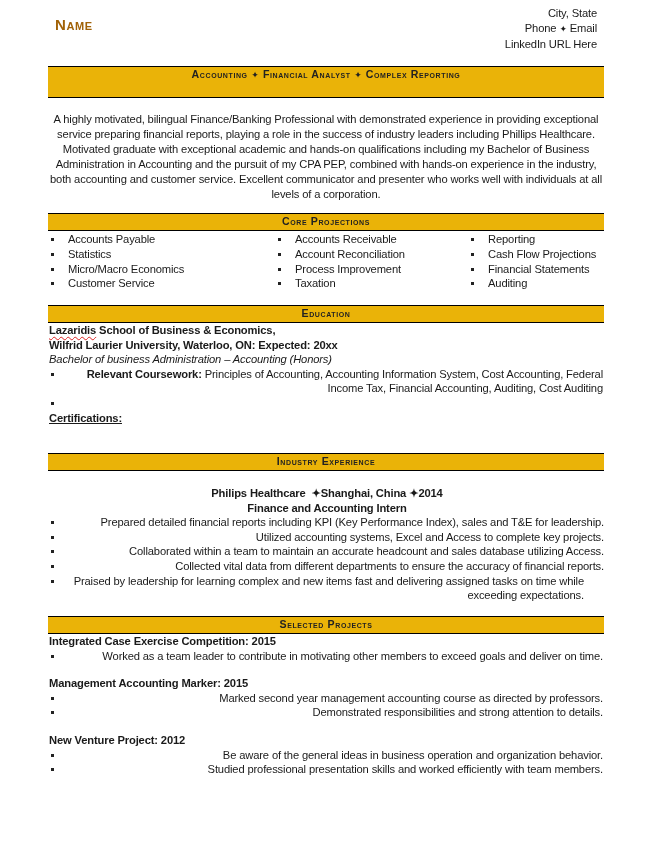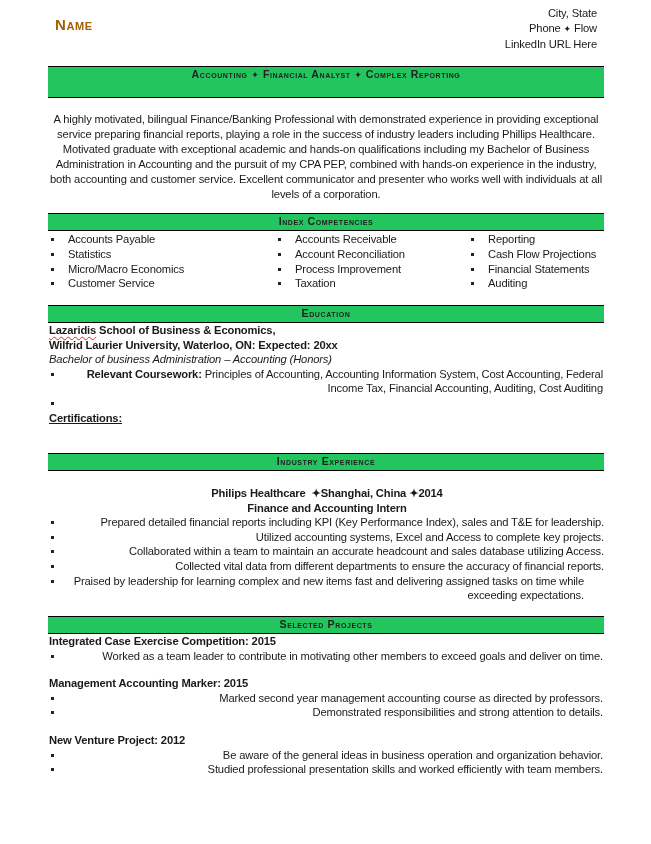--- a/index.html
+++ b/index.html
@@ -10,21 +10,21 @@
   }
   .abs { position: absolute; }
   .name {
     left: 55px; top: 16px; font-size: 15px; font-weight: bold;
     font-variant: small-caps; letter-spacing: 0.6px; color: #a16207;
   }
   .contact {
     right: 54px; top: 6px; text-align: right; line-height: 15px; font-size: 11.2px;
   }
   .banner {
-    position: absolute; left: 48px; width: 556px; background: #22c55e;
+    position: absolute; left: 48px; width: 556px; background: #eab308;
     border-top: 1.5px solid #000; border-bottom: 1.5px solid #000;
     text-align: center; font-weight: bold; font-variant: small-caps;
     font-size: 10.6px; letter-spacing: 0.6px; color: #222; box-sizing: border-box;
   }
   .banner.tall { top: 66px; height: 32px; padding-top: 1px; }
   .banner.short { height: 18px; line-height: 15px; }
   .summary {
     left: 48px; width: 556px; top: 112px; text-align: center;
     line-height: 15px; font-size: 11.2px;
   }
@@ -43,36 +43,36 @@
 </style>
 </head>
 <body>
 
 <div class="abs name">Name</div>
 <div class="abs contact">
   <div>City, State</div>
   <div>
     <span>Phone</span>
     <span style="font-size:9px;">✦</span>
-    <span>Flow</span>
+    <span>Email</span>
   </div>
   <div>LinkedIn URL Here</div>
 </div>
 
 <div class="banner tall">
   <span>Accounting</span>
   <span style="font-size:9px;font-weight:normal;">✦</span>
   <span>Financial Analyst</span>
   <span style="font-size:9px;font-weight:normal;">✦</span>
   <span>Complex Reporting</span>
 </div>
 
 <div class="abs summary">A highly motivated, bilingual Finance/Banking Professional with demonstrated experience in providing exceptional service preparing financial reports, playing a role in the success of industry leaders including Phillips Healthcare. Motivated graduate with exceptional academic and hands-on qualifications including my Bachelor of Business Administration in Accounting and the pursuit of my CPA PEP,  combined with hands-on experience in the industry, both accounting and customer service.  Excellent communicator and presenter who works well with individuals at all levels of a corporation.</div>
 
-<div class="banner short" style="top:213px;">Index Competencies</div>
+<div class="banner short" style="top:213px;">Core Projections</div>
 <div class="comp-col" style="left:50px;">
   <div class="bl">Accounts Payable</div>
   <div class="bl">Statistics</div>
   <div class="bl">Micro/Macro Economics</div>
   <div class="bl">Customer Service</div>
 </div>
 <div class="comp-col" style="left:277px;">
   <div class="bl">Accounts Receivable</div>
   <div class="bl">Account Reconciliation</div>
   <div class="bl">Process Improvement</div>

